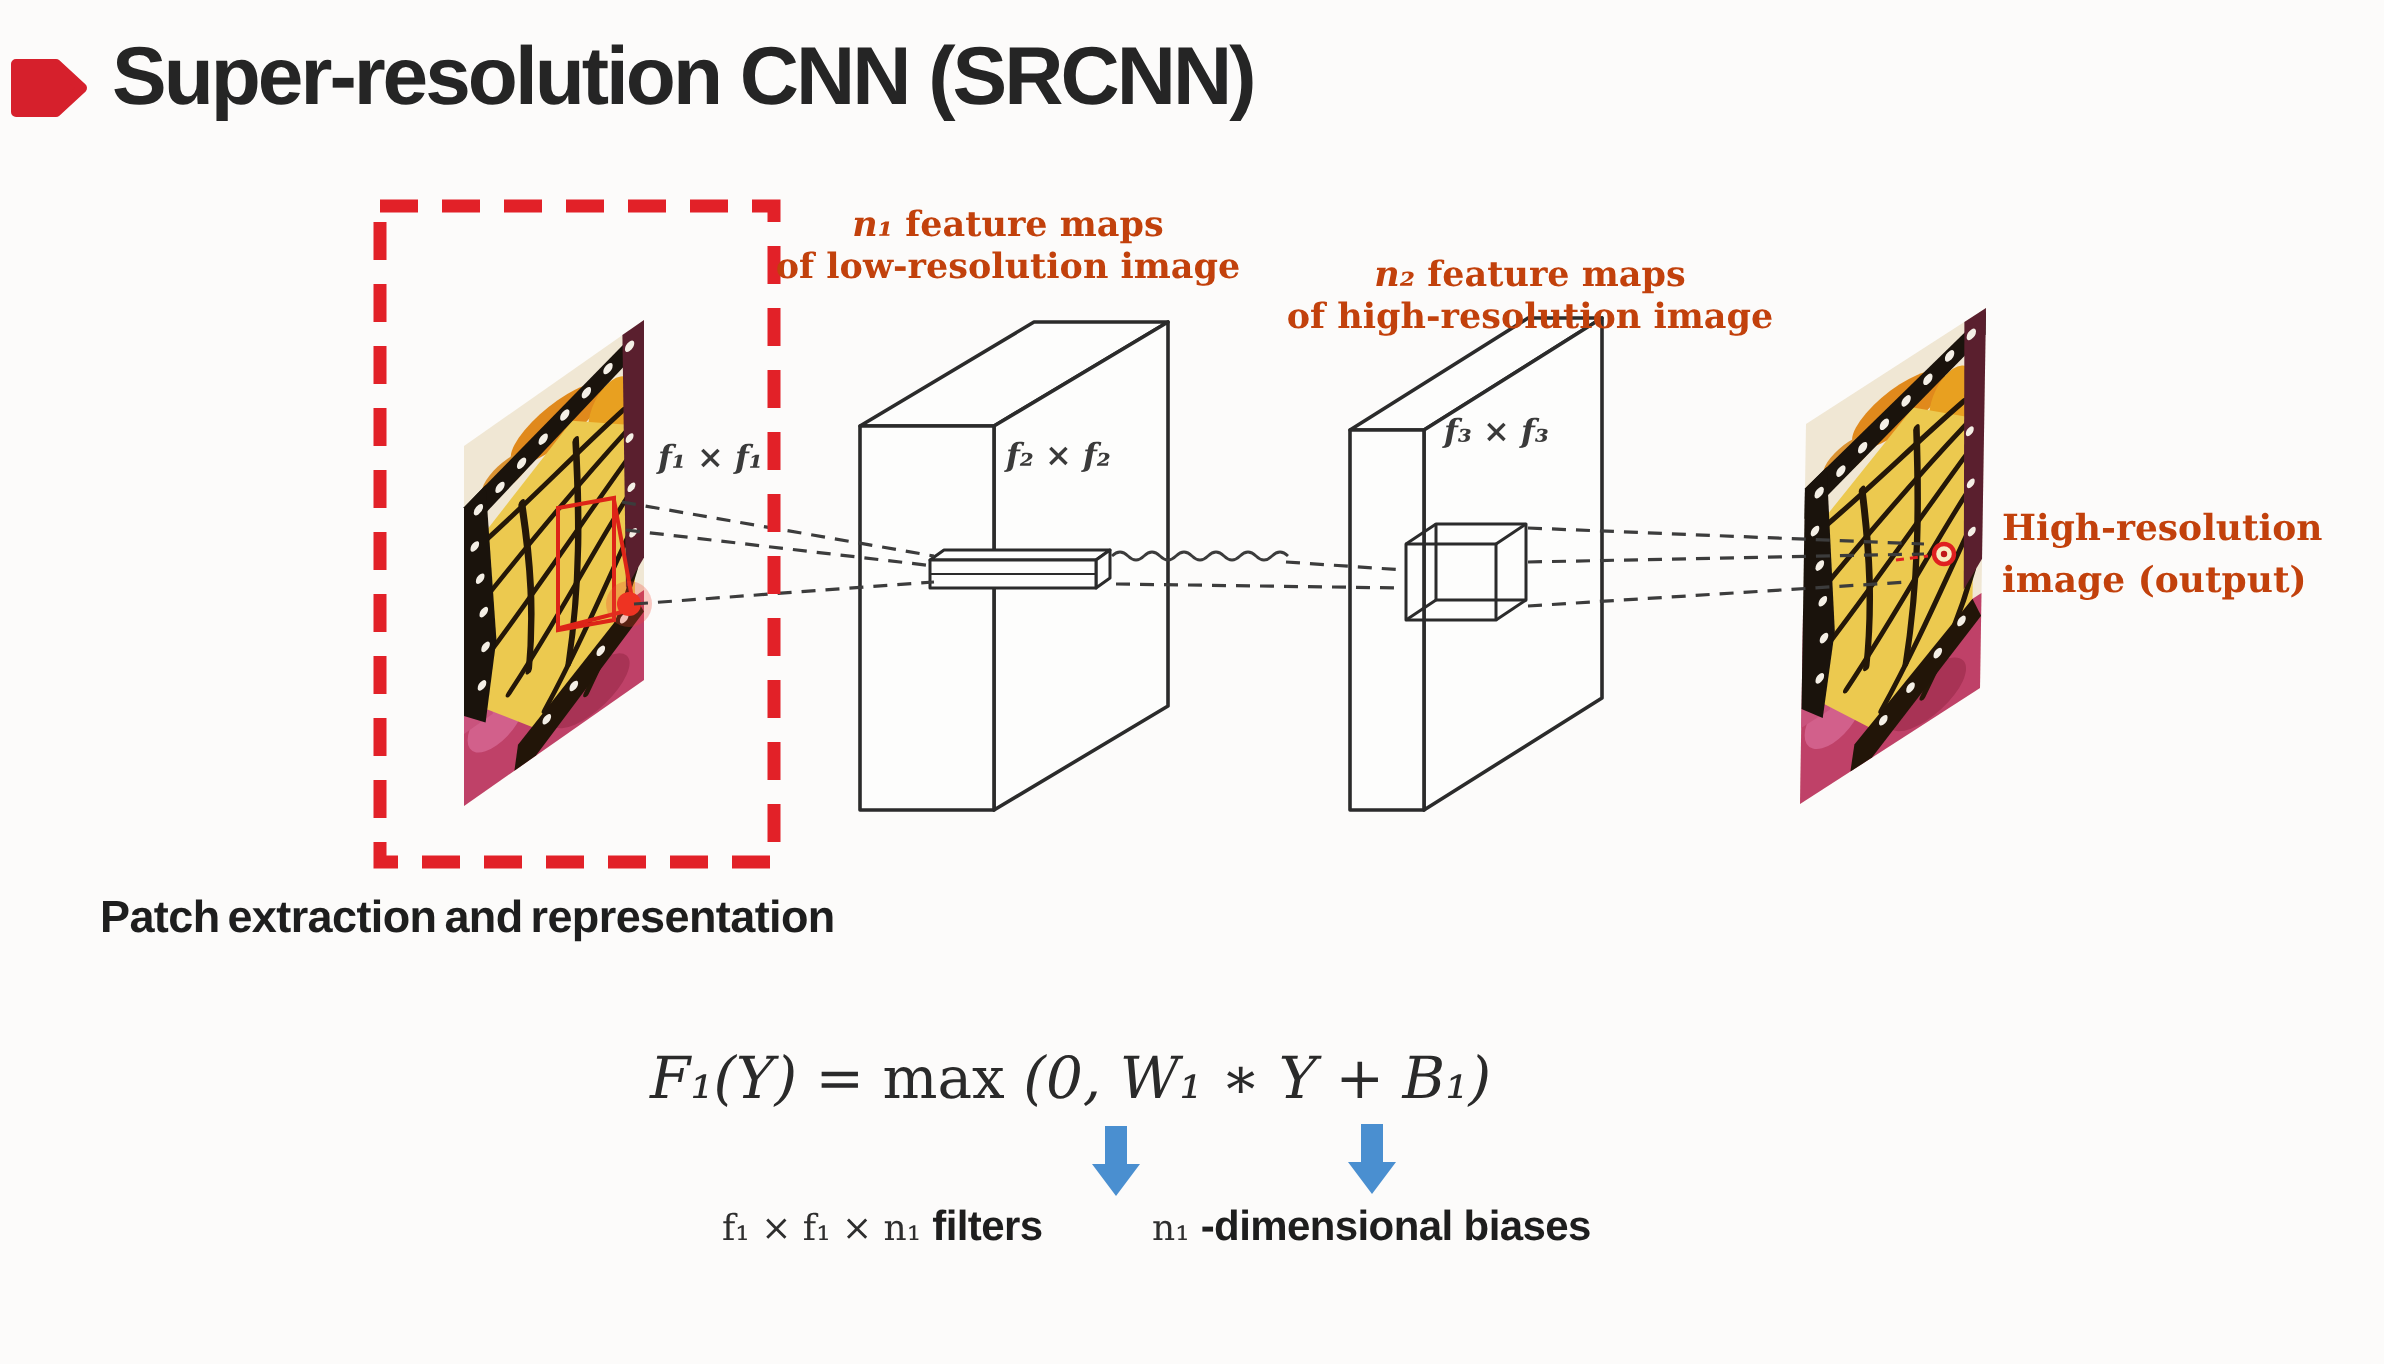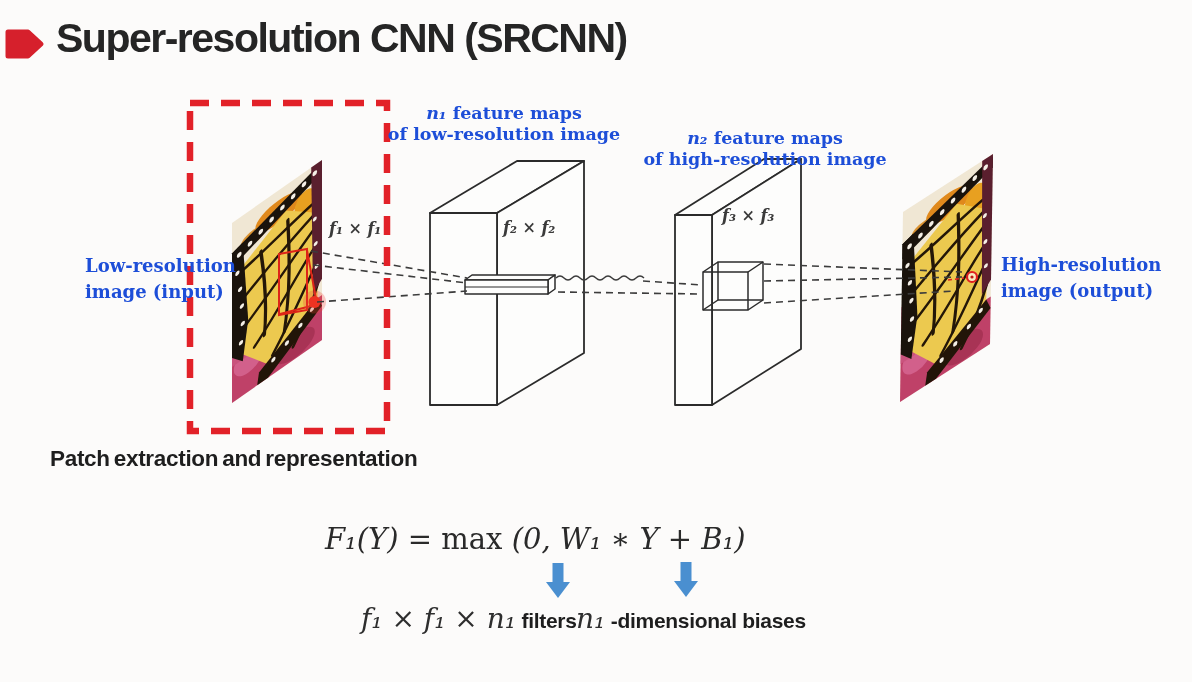--- a/index.html
+++ b/index.html
@@ -7,36 +7,36 @@
   .slide {
     position:relative; width:1192px; height:682px;
     background:#fcfbfa; overflow:hidden;
     font-family:"Liberation Sans", sans-serif;
   }
   .abs { position:absolute; white-space:nowrap; }
   .title {
     left:56px; top:15px; font-size:41px; font-weight:600;
     letter-spacing:-1.5px; color:#252525;
   }
-  .serif { font-family:"DejaVu Serif","Liberation Serif",serif; color:#1d4ed8; }
+  .serif { font-family:"DejaVu Serif","Liberation Serif",serif; color:#c2410c; }
   .caption { text-align:center; transform:translateX(-50%); font-size:17.5px; line-height:21px; font-weight:600; }
   .io-label { font-size:18px; line-height:26px; font-weight:600; }
   .flabel { font-style:italic; font-size:16px; color:#3a3a3a; font-weight:600; }
   .stage-label {
     left:50px; top:446px; font-size:22.5px; font-weight:600;
     color:#1e1e1e; word-spacing:-2px; letter-spacing:-0.3px;
   }
   .formula {
     left:325px; top:522px; font-size:29px; color:#2a2a2a;
     font-family:"DejaVu Serif","Liberation Serif",serif;
   }
   .it { font-style:italic; }
   .up { font-style:normal; }
   .eq-sub { top:602px; font-size:21px; color:#1e1e1e; }
-  .eq-sub .math { font-family:"DejaVu Serif","Liberation Serif",serif; font-style:italic; font-size:28px; color:#2e2e2e; }
+  .eq-sub .math { font-family:"DejaVu Serif","Liberation Serif",serif; font-size:18px; color:#2e2e2e; }
   .eq-sub .txt { font-weight:600; letter-spacing:-0.3px; }
   svg.layer { position:absolute; left:0; top:0; }
 </style>
 </head>
 <body>
 
 <div class="slide">
 
   <svg class="layer" width="1192" height="682" viewBox="0 0 1192 682">
     <defs>
@@ -169,24 +169,20 @@
   <div class="abs serif caption" style="left:504px; top:103px;">
     <div><span class="it">n₁</span><span> feature maps</span></div>
     <div>of low-resolution image</div>
   </div>
 
   <div class="abs serif caption" style="left:765px; top:104px;margin-top:24px;">
     <div><span class="it">n₂</span><span> feature maps</span></div>
     <div>of high-resolution image</div>
   </div>
 
-  <div class="abs serif io-label" style="left:85px; top:253px;">
-    <div>Low-resolution</div>
-    <div>image (input)</div>
-  </div>
 
   <div class="abs serif io-label" style="left:1001px; top:252px;">
     <div>High-resolution</div>
     <div>image (output)</div>
   </div>
 
   <div class="abs serif flabel" style="left:329px; top:219px;">f₁ × f₁</div>
   <div class="abs serif flabel" style="left:503px; top:218px;">f₂ × f₂</div>
   <div class="abs serif flabel" style="left:722px; top:206px;">f₃ × f₃</div>
 

